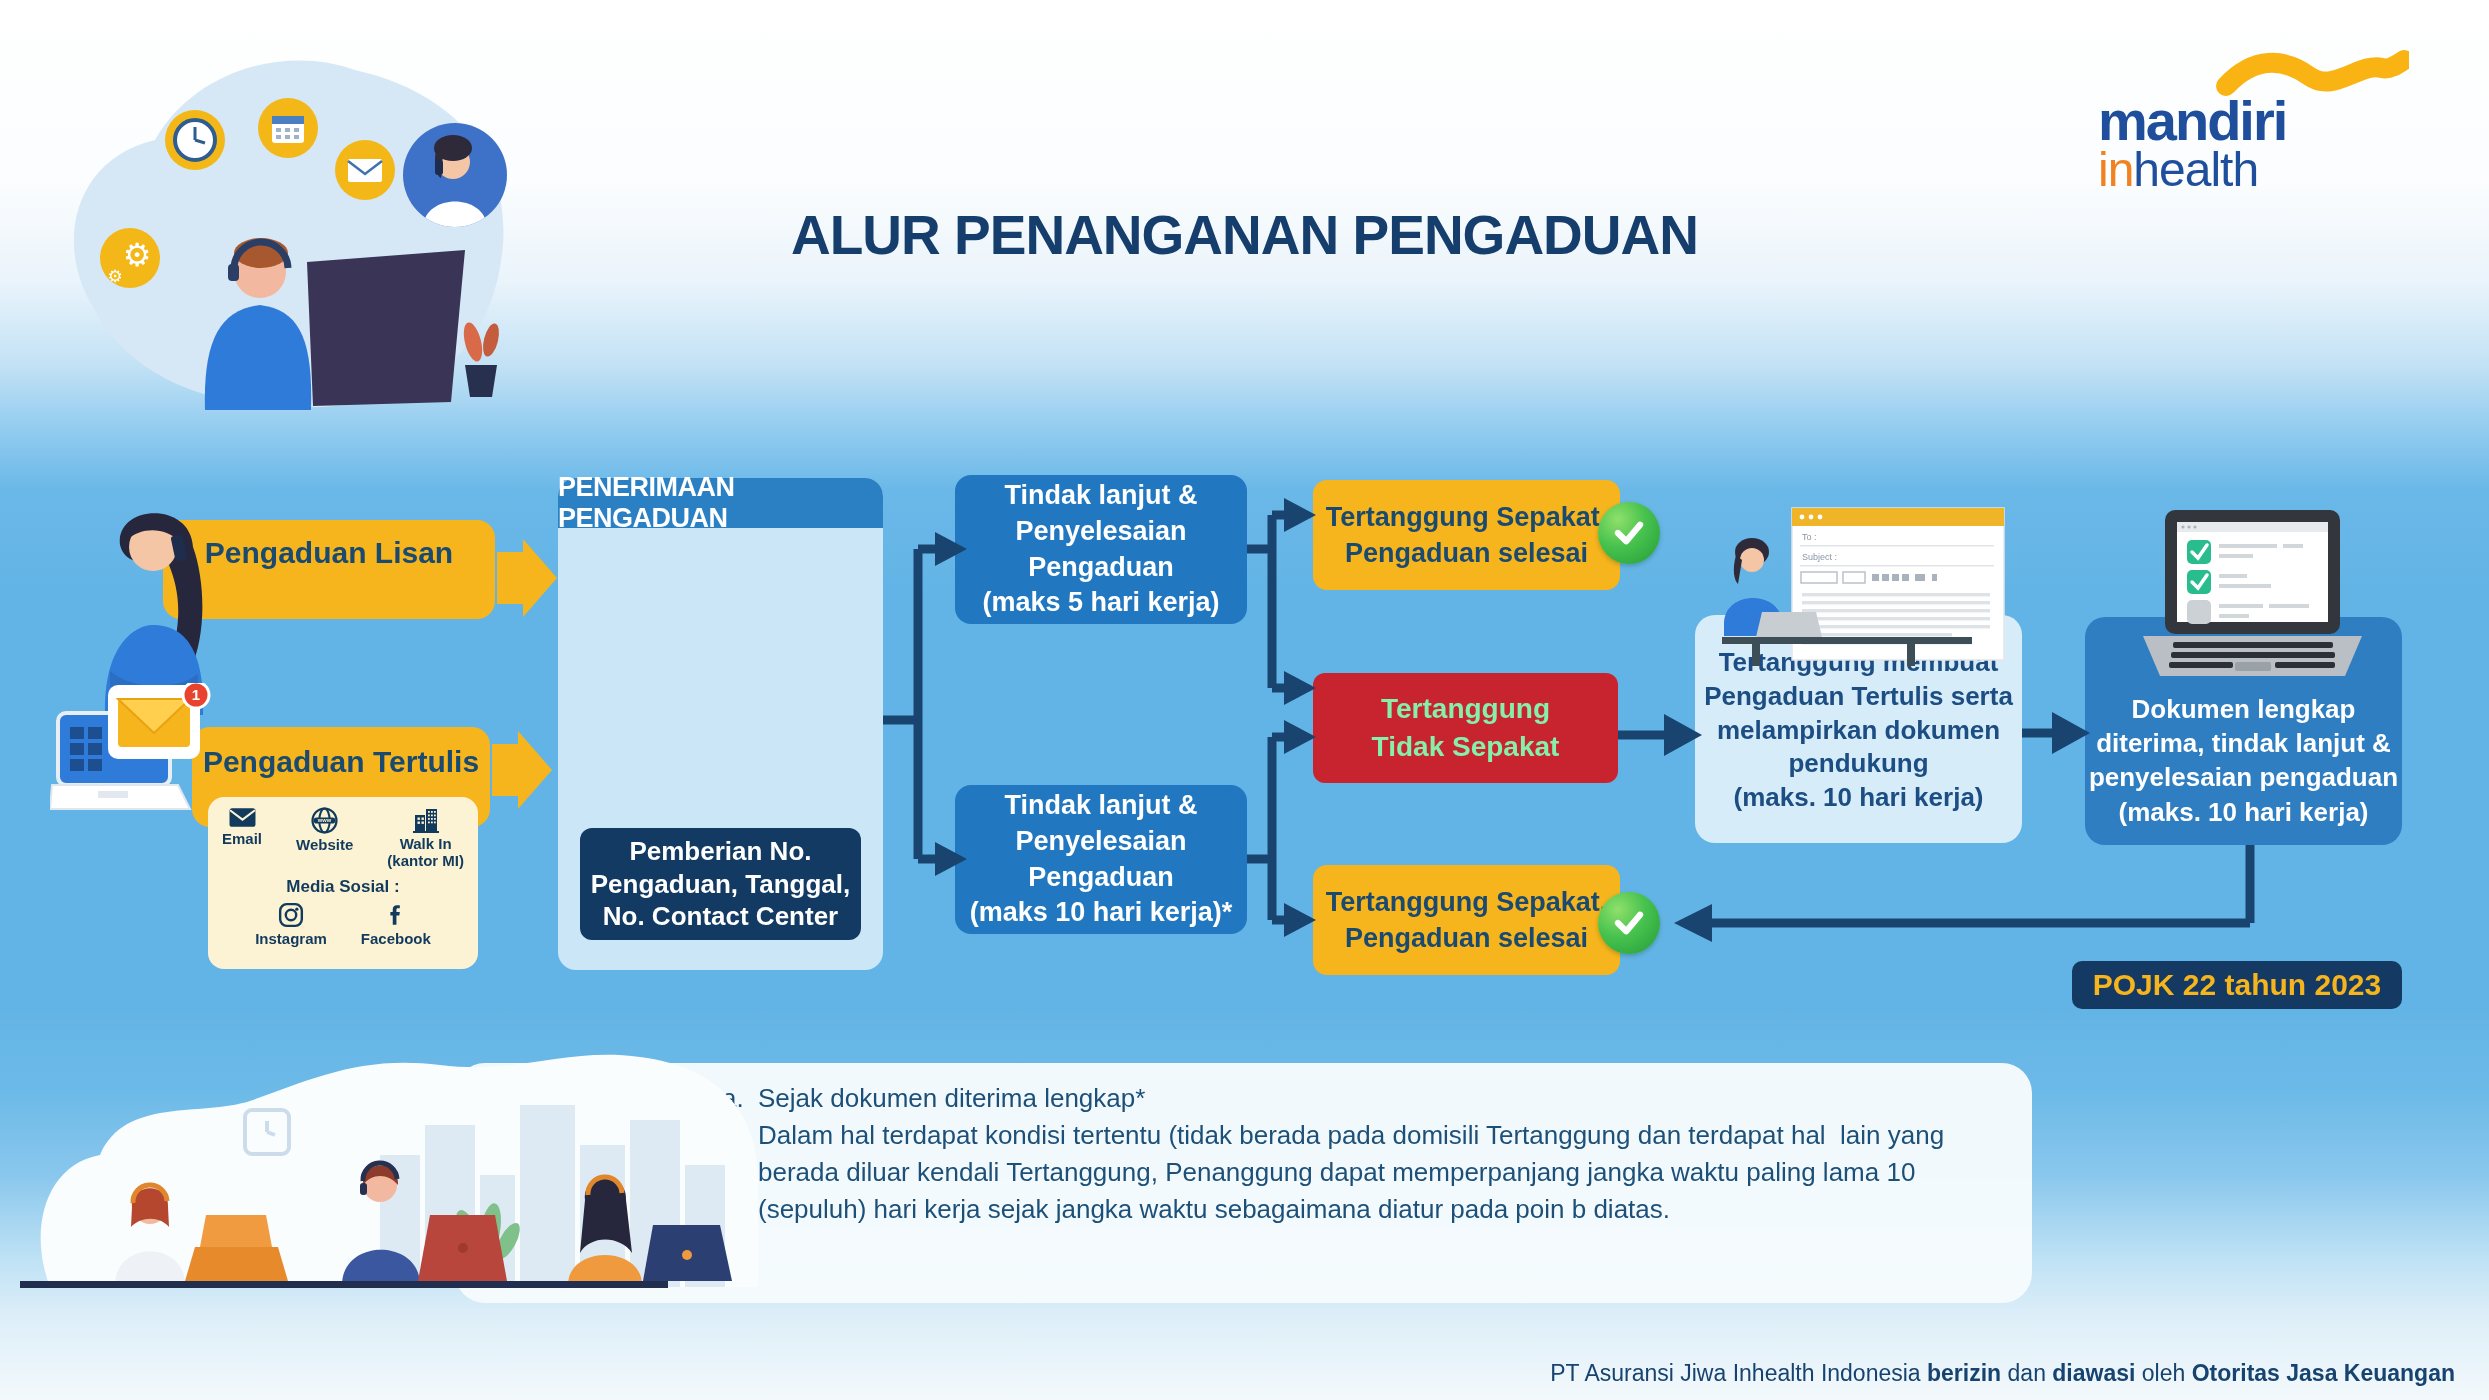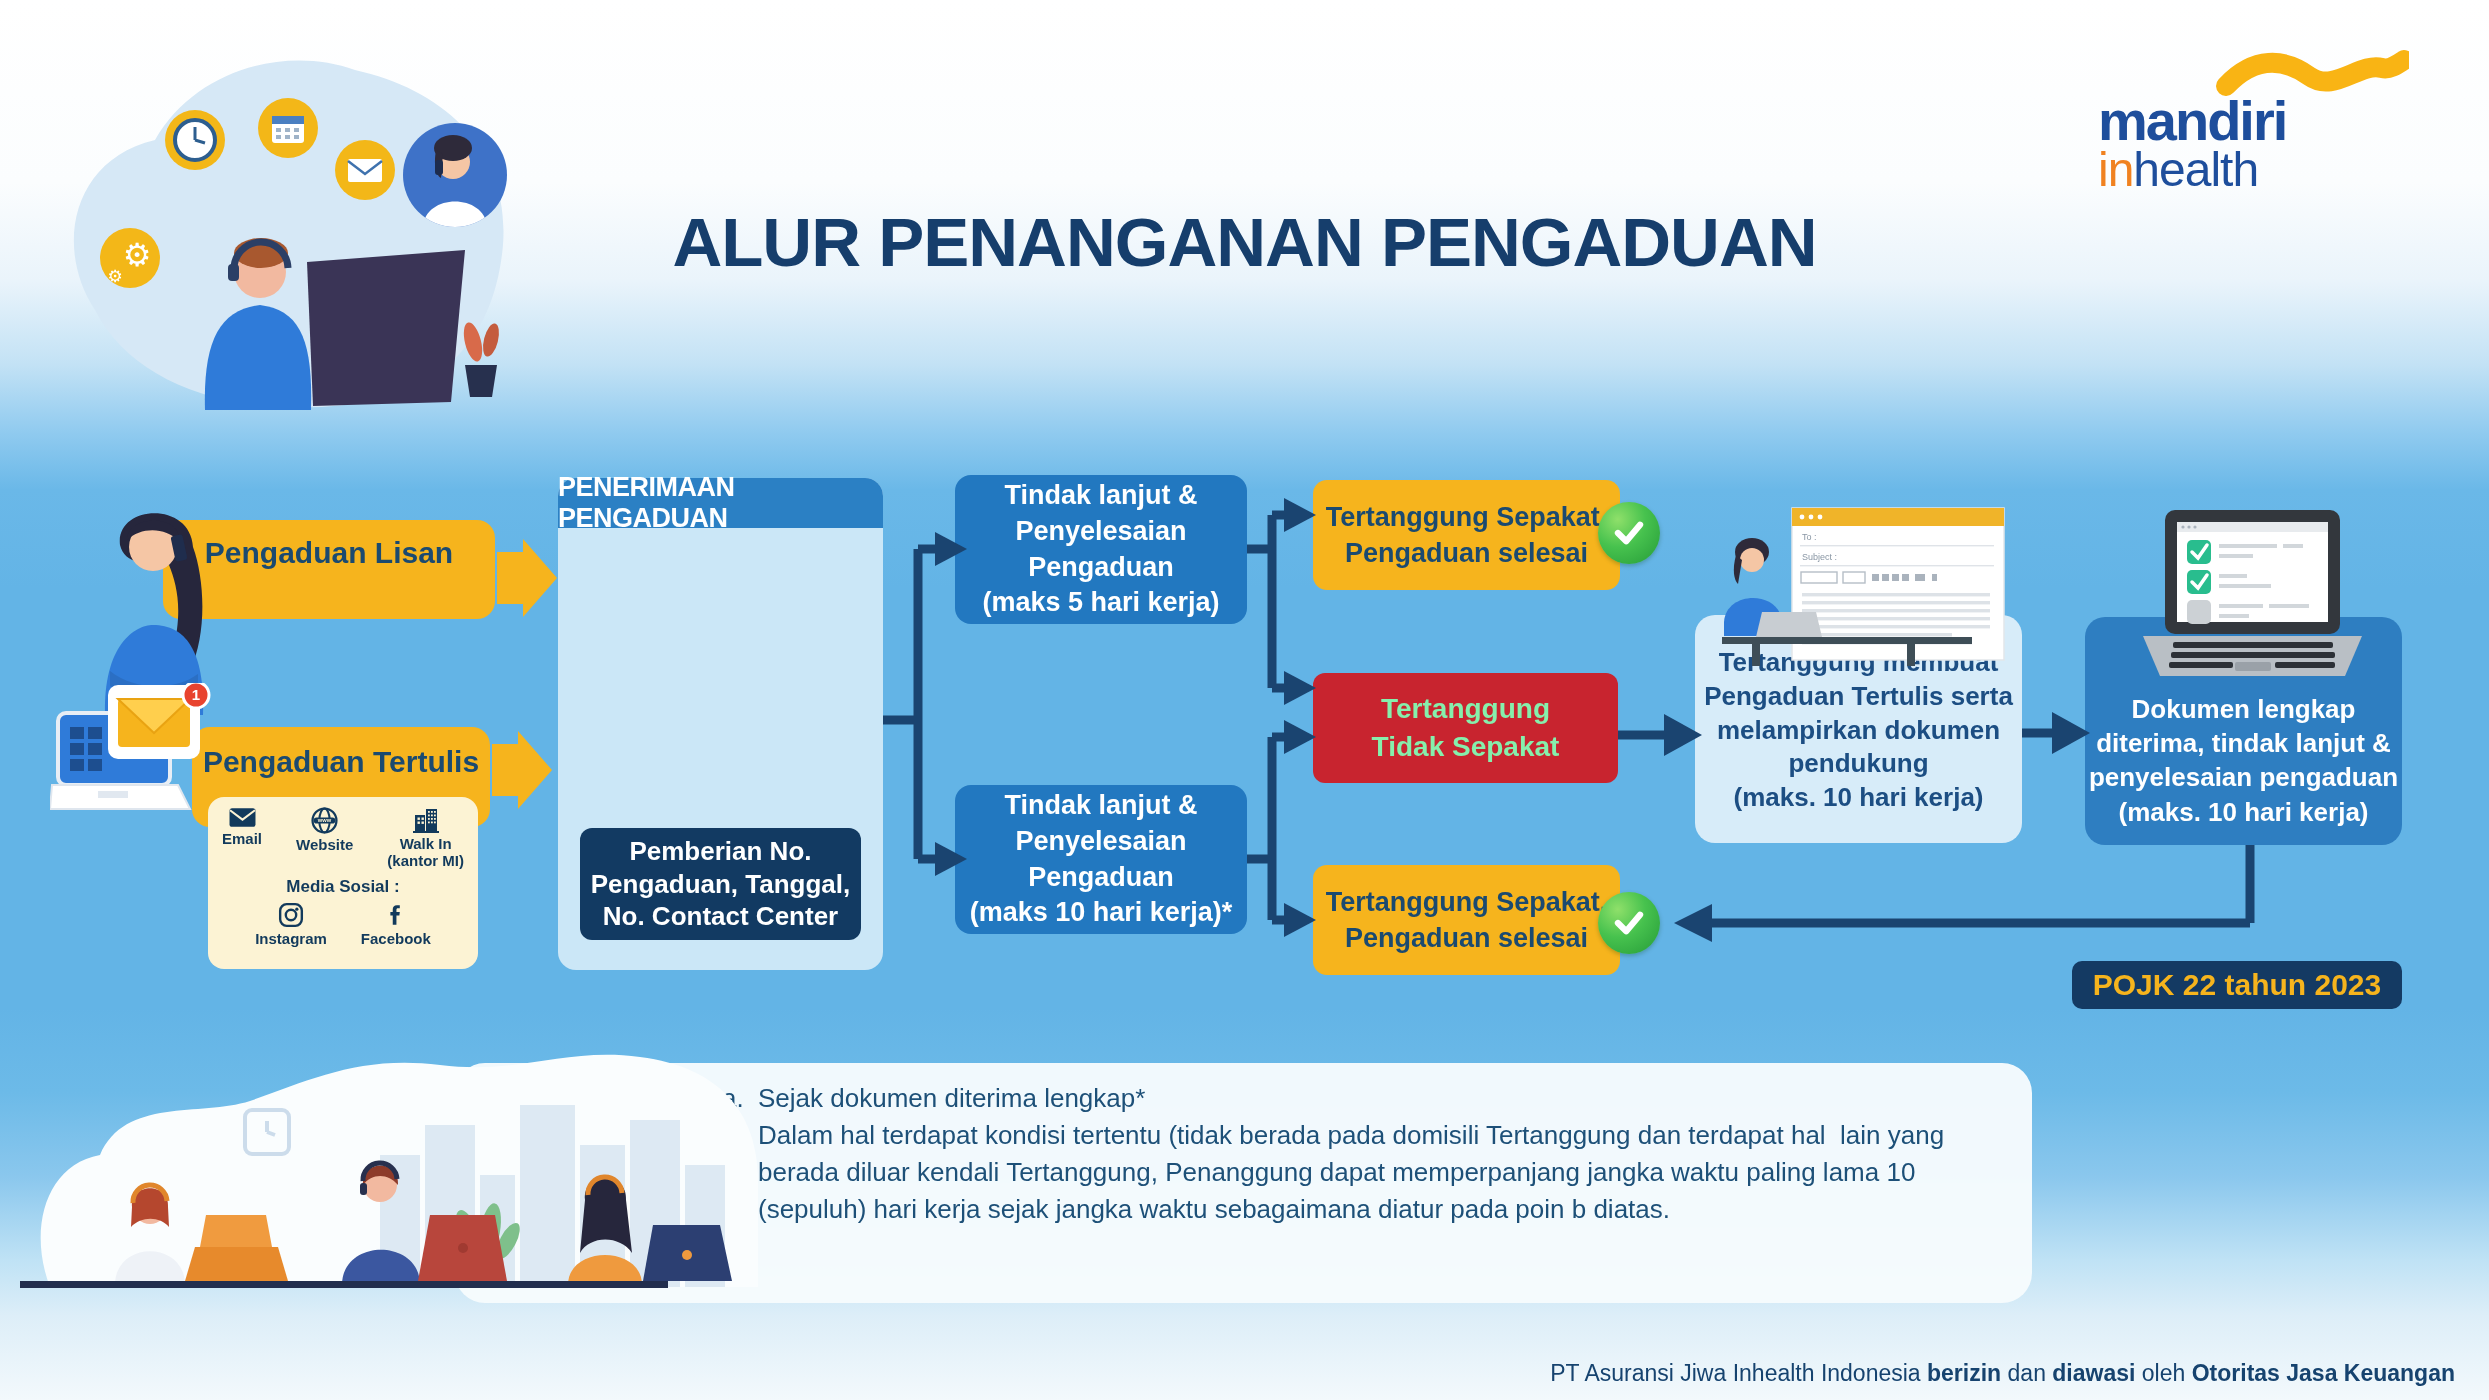--- a/index.html
+++ b/index.html
@@ -5,21 +5,21 @@
   html,body{margin:0;padding:0;background:#fff;}
   *{box-sizing:border-box;}
   body{font-family:"Liberation Sans", sans-serif;}
   #canvas{position:relative;width:2489px;height:1400px;overflow:hidden;
     background:linear-gradient(180deg,#ffffff 0%,#fbfdfe 13%,#eaf4fb 20%,#c3e2f5 26%,#8fcaef 31%,#6ab8e8 35%,#63b4e6 42%,#63b4e6 72%,#6cbae8 78%,#8ac7ed 84%,#bfe2f5 90%,#ddeef8 94%,#f3f9fc 100%);}
   .abs{position:absolute;}
   .pre{white-space:pre-line;}
   .center{display:flex;align-items:center;justify-content:center;text-align:center;}
   .bottomcenter{display:flex;align-items:flex-end;justify-content:center;text-align:center;}.z2{z-index:2}.z3{z-index:3}.z4{z-index:4}.z5{z-index:5}
 
-  .title{left:0;top:203px;width:100%;text-align:center;color:#163e6c;font-size:69px;font-weight:700;letter-spacing:-1px;}
+  .title{left:0;top:203px;width:100%;text-align:center;color:#163e6c;font-size:55px;font-weight:700;letter-spacing:-1px;}
 
   .logo-word1{left:2098px;top:88px;color:#1e4e9c;font-size:56px;font-weight:700;letter-spacing:-2px;}
   .logo-word2{left:2098px;top:142px;font-size:48px;font-weight:400;letter-spacing:-1px;color:#1e4e9c;}
   .logo-word2 .accent{color:#f08221;}
 
   .box-yellow{background:#f6b41d;border-radius:18px;color:#1b4a70;font-weight:700;}
   .box-cream{background:#fcf3d4;border-radius:16px;color:#123a5c;}
   .box-navy{background:#123a62;border-radius:12px;color:#ffffff;font-weight:700;}
   .box-blue{background:#2278c0;border-radius:16px;color:#ffffff;font-weight:700;}
   .box-red{background:#c8242f;border-radius:12px;color:#86efac;font-weight:700;}

